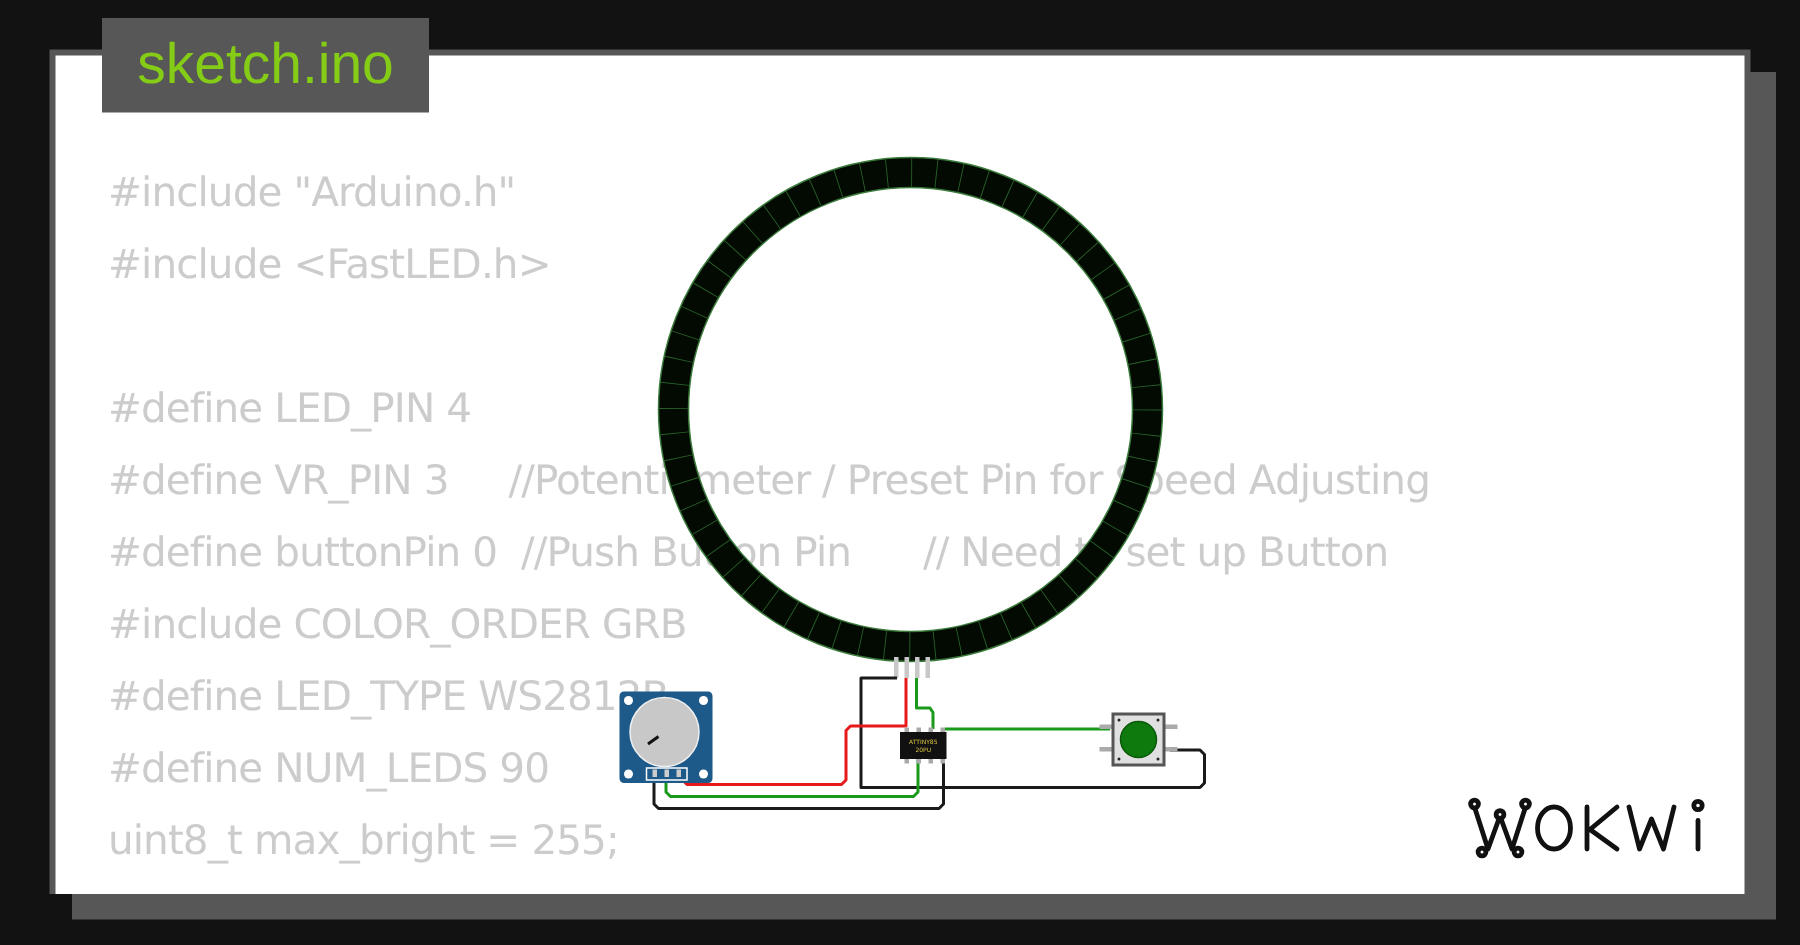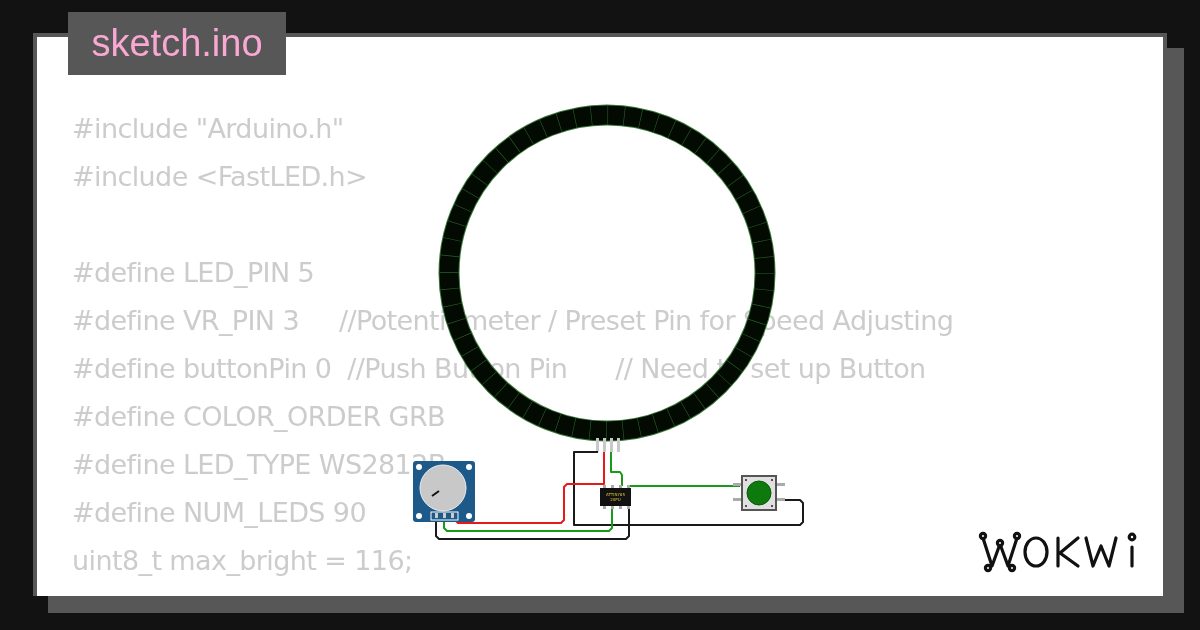--- a/index.html
+++ b/index.html
@@ -1,40 +1,40 @@
 <!DOCTYPE html>
 <html><head>
   <meta charset="utf-8">
   <style>
     html, body { margin:0; padding:0; }
     body { width:1200px; height:630px; background:#121212; position:relative; overflow:hidden; font-family:"DejaVu Sans", sans-serif; }
     .shadow { position:absolute; left:48px; top:48px; width:1136px; height:565px; background:#575757; }
     .card { position:absolute; left:33px; top:33px; width:1134px; height:563px; background:#575757; }
     .card-inner { position:absolute; left:4px; top:4px; right:4px; bottom:0; background:#ffffff; overflow:hidden; }
-    .tab { position:absolute; left:68px; top:12px; width:218px; height:63px; background:#575757; color:#f9a8d4; font-family:"Liberation Sans", sans-serif; font-size:38px; line-height:63px; text-align:center; z-index:5; }
+    .tab { position:absolute; left:68px; top:12px; width:218px; height:63px; background:#575757; color:#84cc16; font-family:"Liberation Sans", sans-serif; font-size:38px; line-height:63px; text-align:center; z-index:5; }
     .code { position:absolute; left:35px; top:68px; margin:0; font-family:"DejaVu Sans", sans-serif; font-size:27px; line-height:48px; color:#cccccc; white-space:pre; letter-spacing:-0.6px; }
     .circuit { position:absolute; left:0; top:0; width:1200px; height:630px; z-index:3; }
     .logo { position:absolute; left:978px; top:526px; width:172px; height:50px; z-index:4; }
   </style>
 </head>
 <body>
 
 <div class="shadow"></div>
 <div class="card">
   <div class="card-inner">
     <pre class="code"><span>#include "Arduino.h"</span>
 <span>#include &lt;FastLED.h&gt;</span>
 <span></span>
-<span>#define LED_PIN 5</span>
+<span>#define LED_PIN 4</span>
 <span>#define VR_PIN 3     //Potentiometer / Preset Pin for Speed Adjusting</span>
 <span>#define buttonPin 0  //Push Button Pin      // Need to set up Button</span>
-<span>#define COLOR_ORDER GRB</span>
+<span>#include COLOR_ORDER GRB</span>
 <span>#define LED_TYPE WS2812B</span>
 <span>#define NUM_LEDS 90</span>
-<span>uint8_t max_bright = 116;</span>
+<span>uint8_t max_bright = 255;</span>
 <span>CRGB leds[NUM_LEDS];</span></pre>
   </div>
 </div>
 
 <div class="tab"><span>sketch.ino</span></div>
 
 <svg class="circuit" viewBox="0 0 1200 630" xmlns="http://www.w3.org/2000/svg">
 
   <g>
     <circle cx="607" cy="273" r="158" fill="none" stroke="#3a7a3a" stroke-width="21"></circle>

